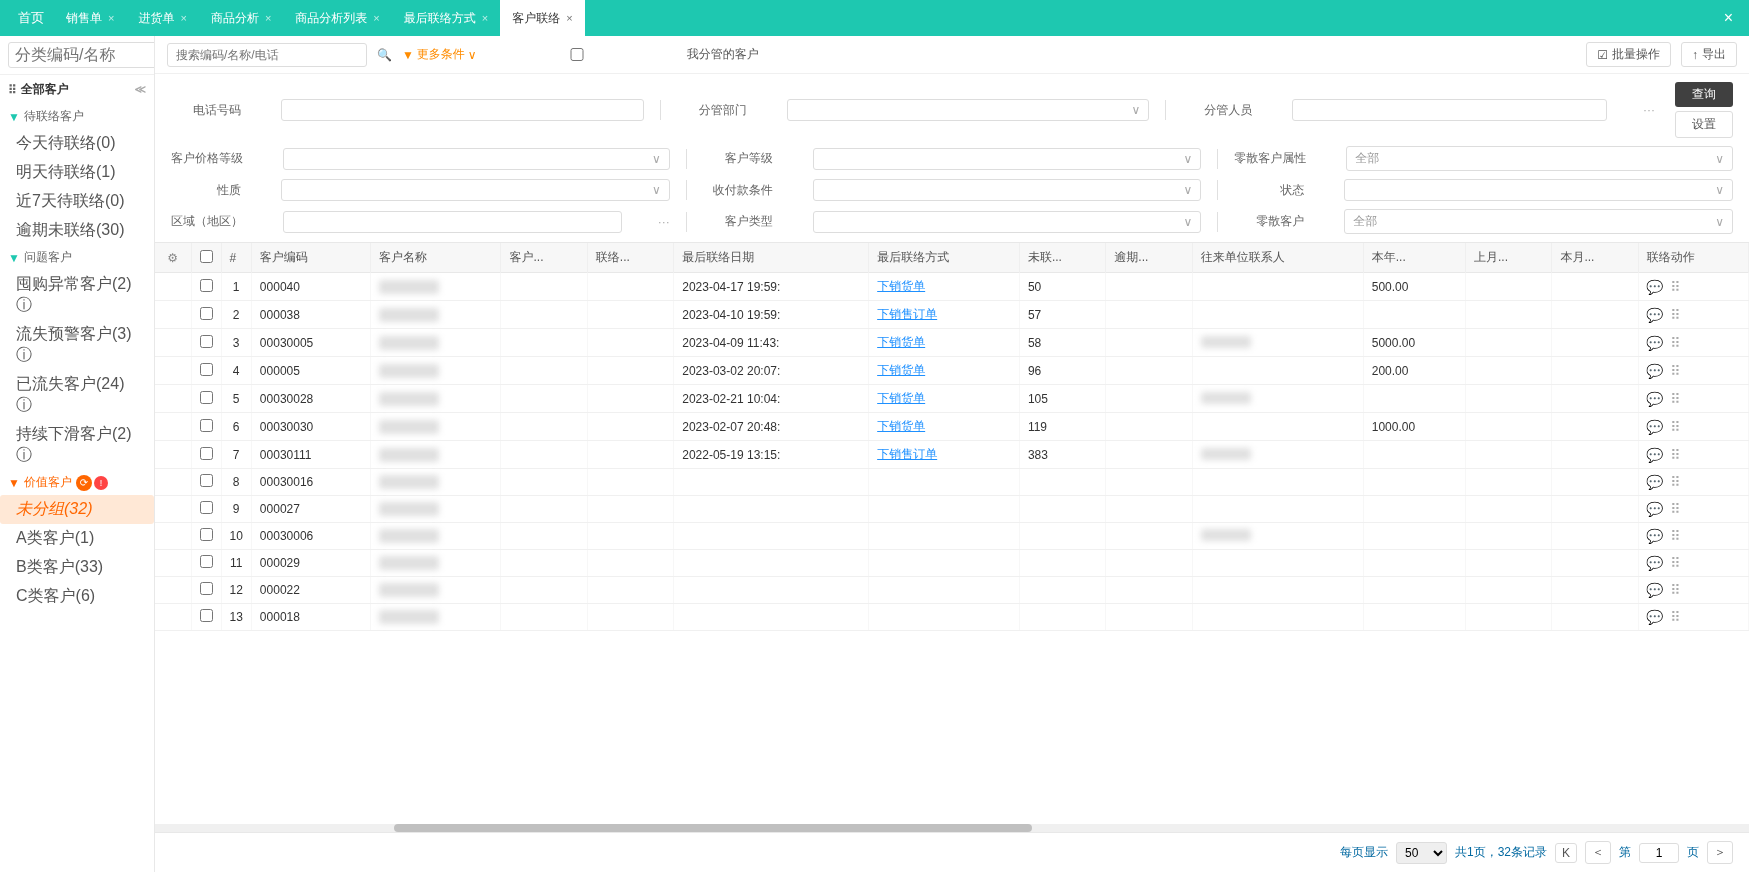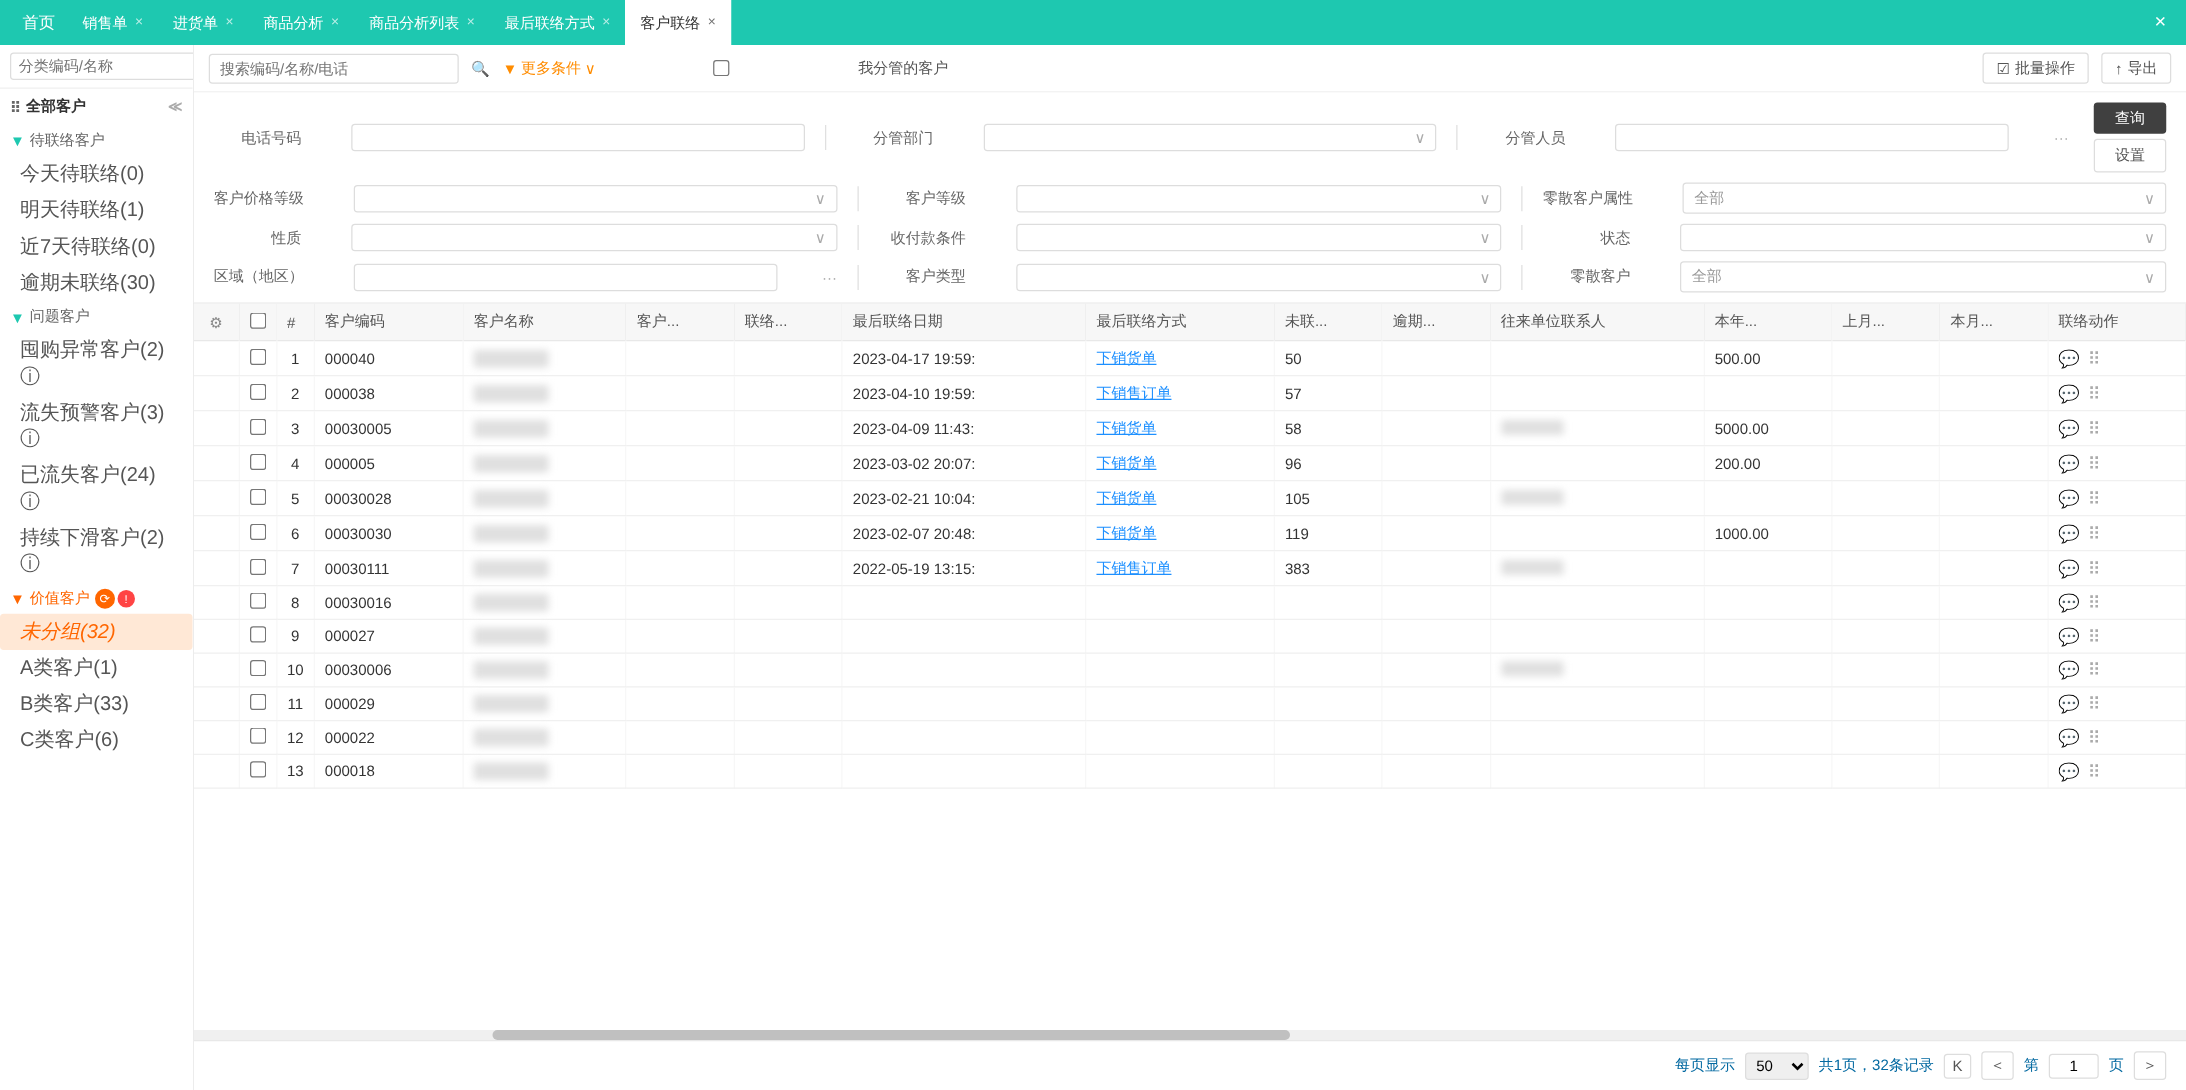--- a/index.html
+++ b/index.html
@@ -67,21 +67,21 @@
     .sidebar-search {
       display: flex;
       align-items: center;
       padding: 6px 8px;
       border-bottom: 1px solid #f0f0f0;
     }
     .sidebar-search input {
       border: 1px solid #ddd;
       border-radius: 3px;
       padding: 3px 6px;
-      font-size: 12px;
+      font-size: 16px;
       flex: 1;
       outline: none;
       color: #999;
     }
     .sidebar-group-header {
       display: flex;
       align-items: center;
       padding: 6px 8px;
       font-weight: bold;
       color: #333;

